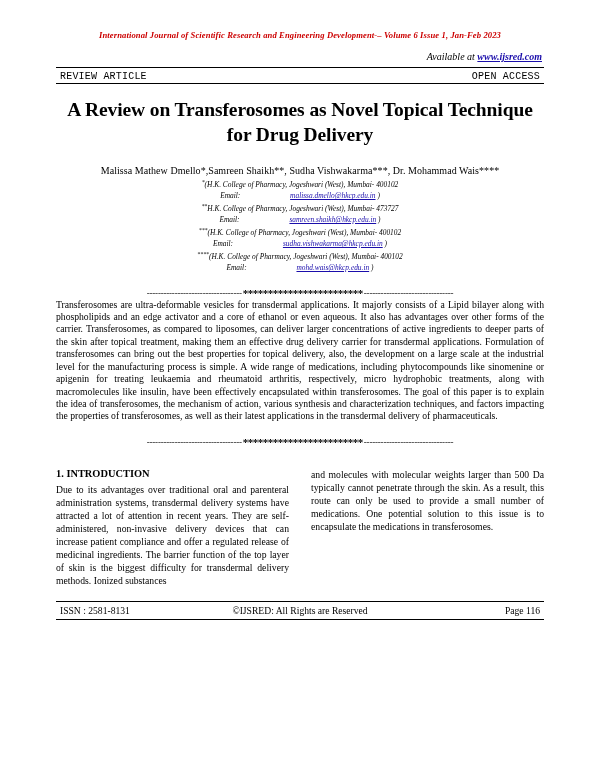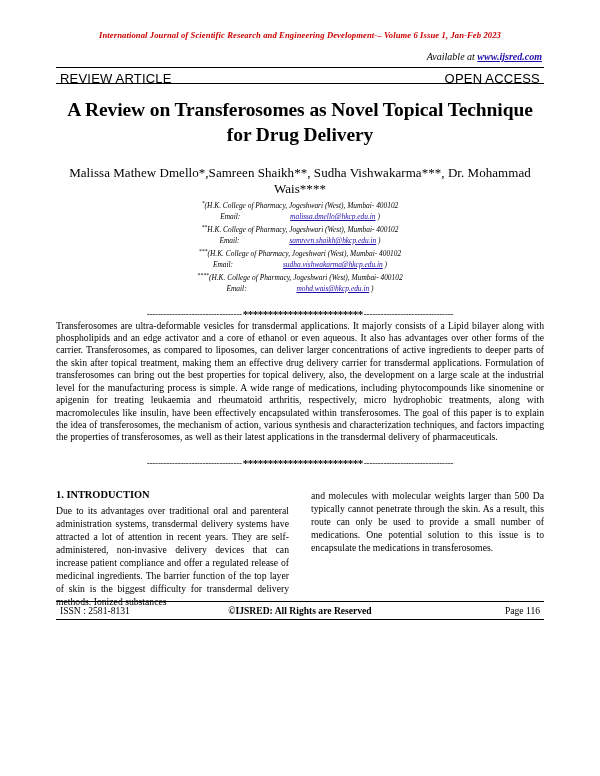--- a/index.html
+++ b/index.html
@@ -48,22 +48,22 @@
     font-weight: bold;
     font-style: italic;
   }
 
   .rule-bar {
     position: relative;
     border-top: 1.1px solid #000;
     border-bottom: 1.1px solid #000;
     height: 15px;
     margin-top: 5px;
-    font-family: Liberation Sans, sans-serif;
-    font-size: 13px;
+    font-family: Liberation Mono, monospace;
+    font-size: 10px;
     letter-spacing: 0.2px;
   }
   .rule-bar .left {
     position: absolute;
     left: 4px;
     top: 3px;
   }
   .rule-bar .right {
     position: absolute;
     right: 4px;
@@ -77,21 +77,21 @@
     font-weight: bold;
     font-size: 19.5px;
     line-height: 1.28;
     margin-top: 14px;
     letter-spacing: -0.1px;
   }
 
   
   .authors {
     text-align: center;
-    font-size: 13px;
+    font-size: 10px;
     margin-top: 17px;
     letter-spacing: 0.05px;
   }
   .affil-block {
     text-align: center;
     font-size: 7.4px;
     font-style: italic;
     line-height: 1.45;
     margin-top: 2px;
   }
@@ -195,21 +195,21 @@
   .footer .f-left {
     position: absolute;
     left: 4px;
     top: 3px;
   }
   .footer .f-center {
     position: absolute;
     left: 0; right: 0;
     top: 3px;
     text-align: center;
-    font-weight: bold;
+    font-weight: normal;
   }
   .footer .f-right {
     position: absolute;
     right: 4px;
     top: 3px;
   }
 </style>
 </head>
 <body>
 
@@ -232,21 +232,21 @@
 
   <div class="affil-block">
     <div>
       <span class="sup">*</span><span>(H.K. College of Pharmacy, Jogeshwari (West), Mumbai- 400102</span>
     </div>
     <div class="email">
       <span>Email: </span><a href="#">malissa.dmello@hkcp.edu.in</a><span> )</span>
     </div>
 
     <div>
-      <span class="sup">**</span><span>H.K. College of Pharmacy, Jogeshwari (West), Mumbai- 400102</span>
+      <span class="sup">**</span><span>H.K. College of Pharmacy, Jogeshwari (West), Mumbai- 473727</span>
     </div>
     <div class="email">
       <span>Email: </span><a href="#">samreen.shaikh@hkcp.edu.in</a><span> )</span>
     </div>
 
     <div>
       <span class="sup">***</span><span>(H.K. College of Pharmacy, Jogeshwari (West), Mumbai- 400102</span>
     </div>
     <div class="email">
       <span>Email: </span><a href="#">sudha.vishwakarma@hkcp.edu.in</a><span> )</span>

